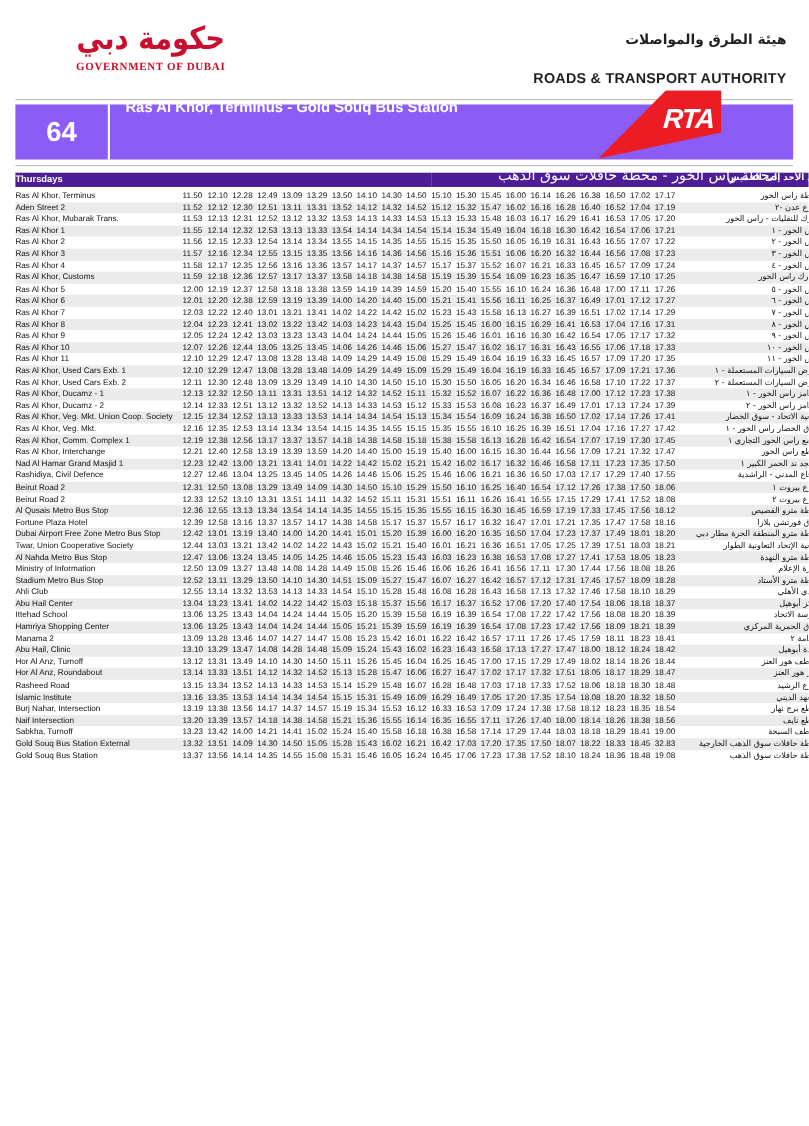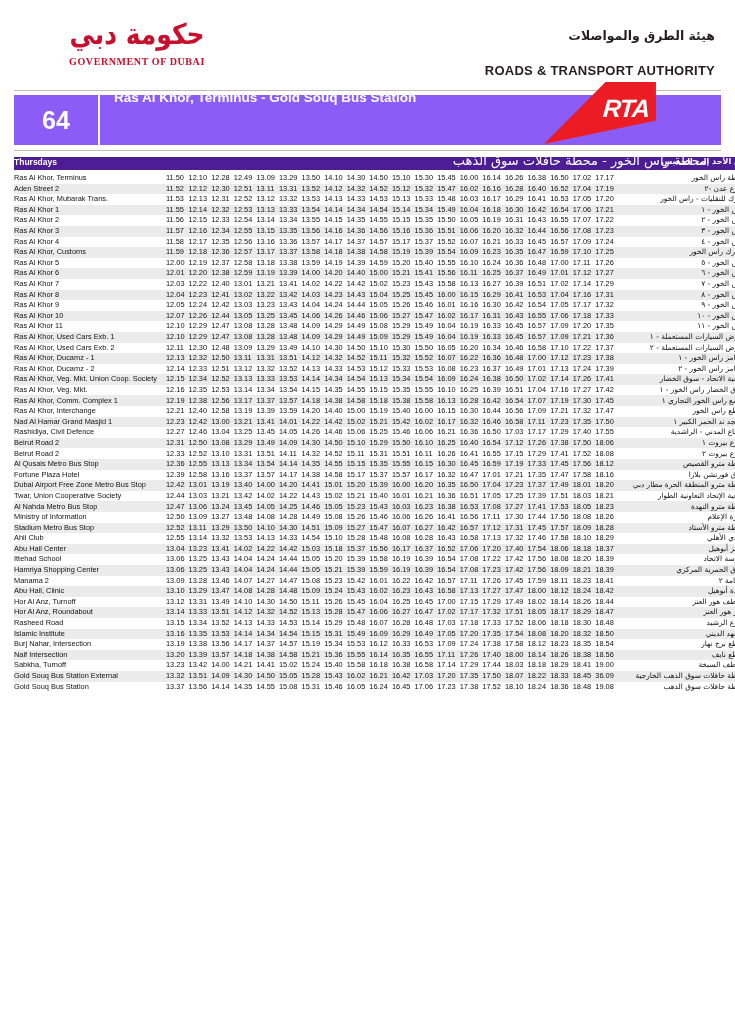--- a/index.html
+++ b/index.html
@@ -1291,21 +1291,21 @@
           <td class="t">16.21</td>
           <td class="t">16.42</td>
           <td class="t">17.03</td>
           <td class="t">17.20</td>
           <td class="t">17.35</td>
           <td class="t">17.50</td>
           <td class="t">18.07</td>
           <td class="t">18.22</td>
           <td class="t">18.33</td>
           <td class="t">18.45</td>
-          <td class="t">36.09</td>
+          <td class="t">32.83</td>
           <td class="stop-ar">محطة حافلات سوق الذهب الخارجية</td>
         </tr>
         <tr class="row">
           <td class="stop-en">Gold Souq Bus Station</td>
           <td class="t">13.37</td>
           <td class="t">13.56</td>
           <td class="t">14.14</td>
           <td class="t">14.35</td>
           <td class="t">14.55</td>
           <td class="t">15.08</td>

